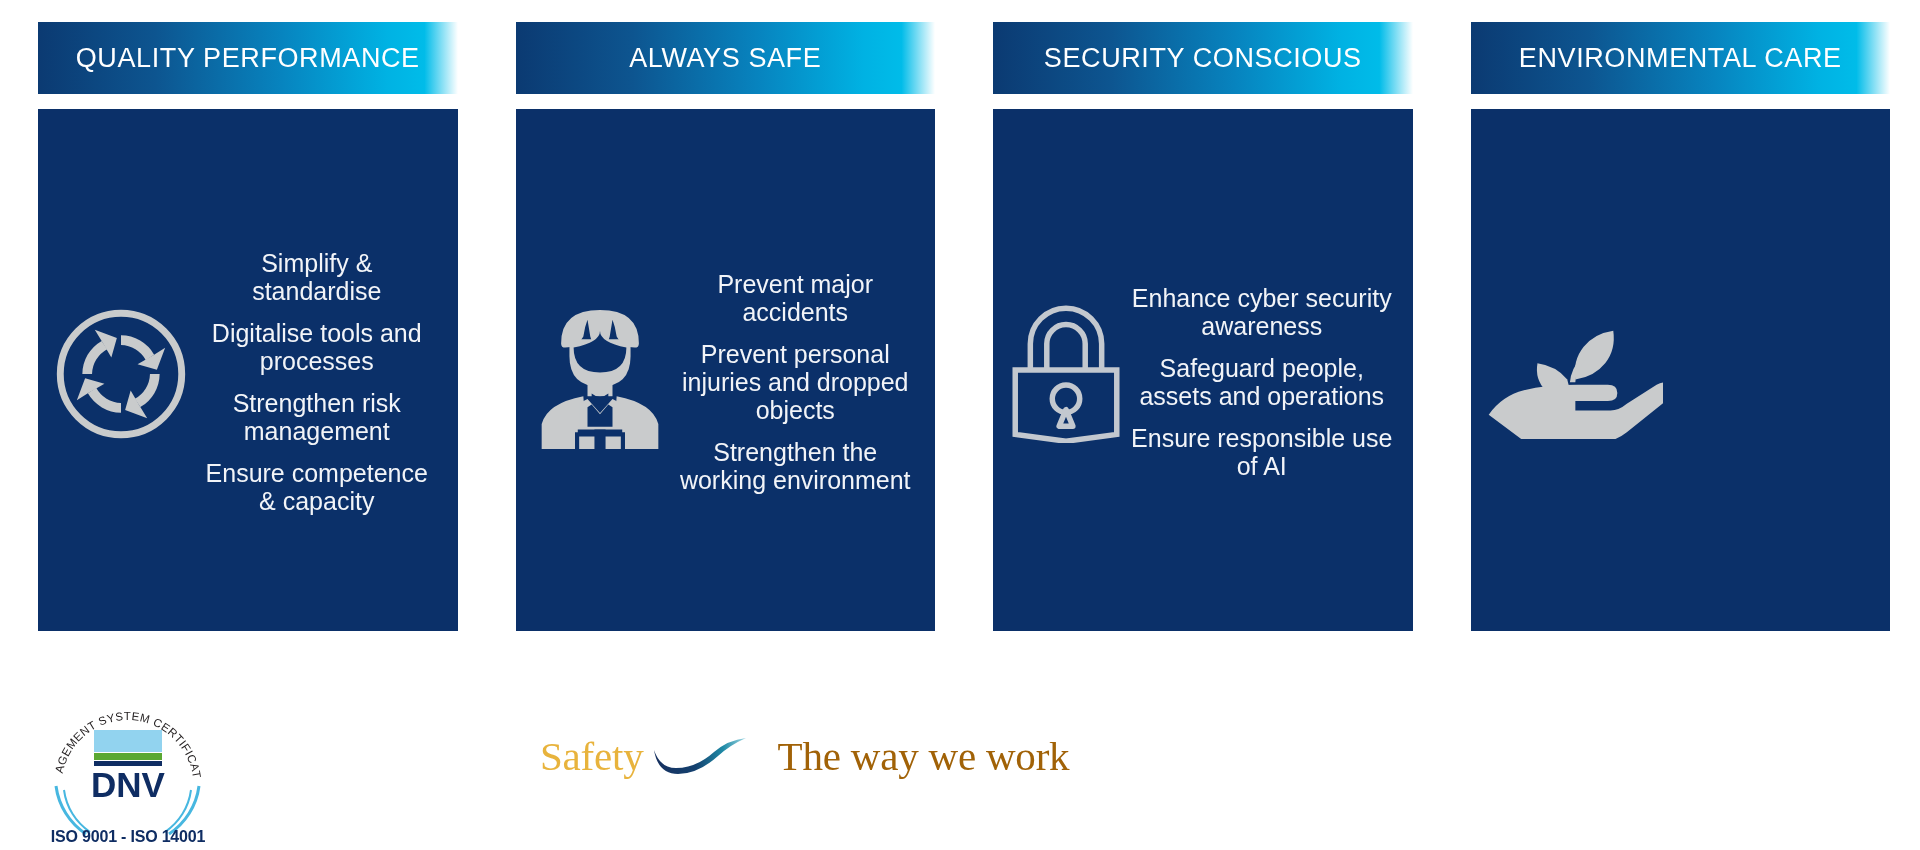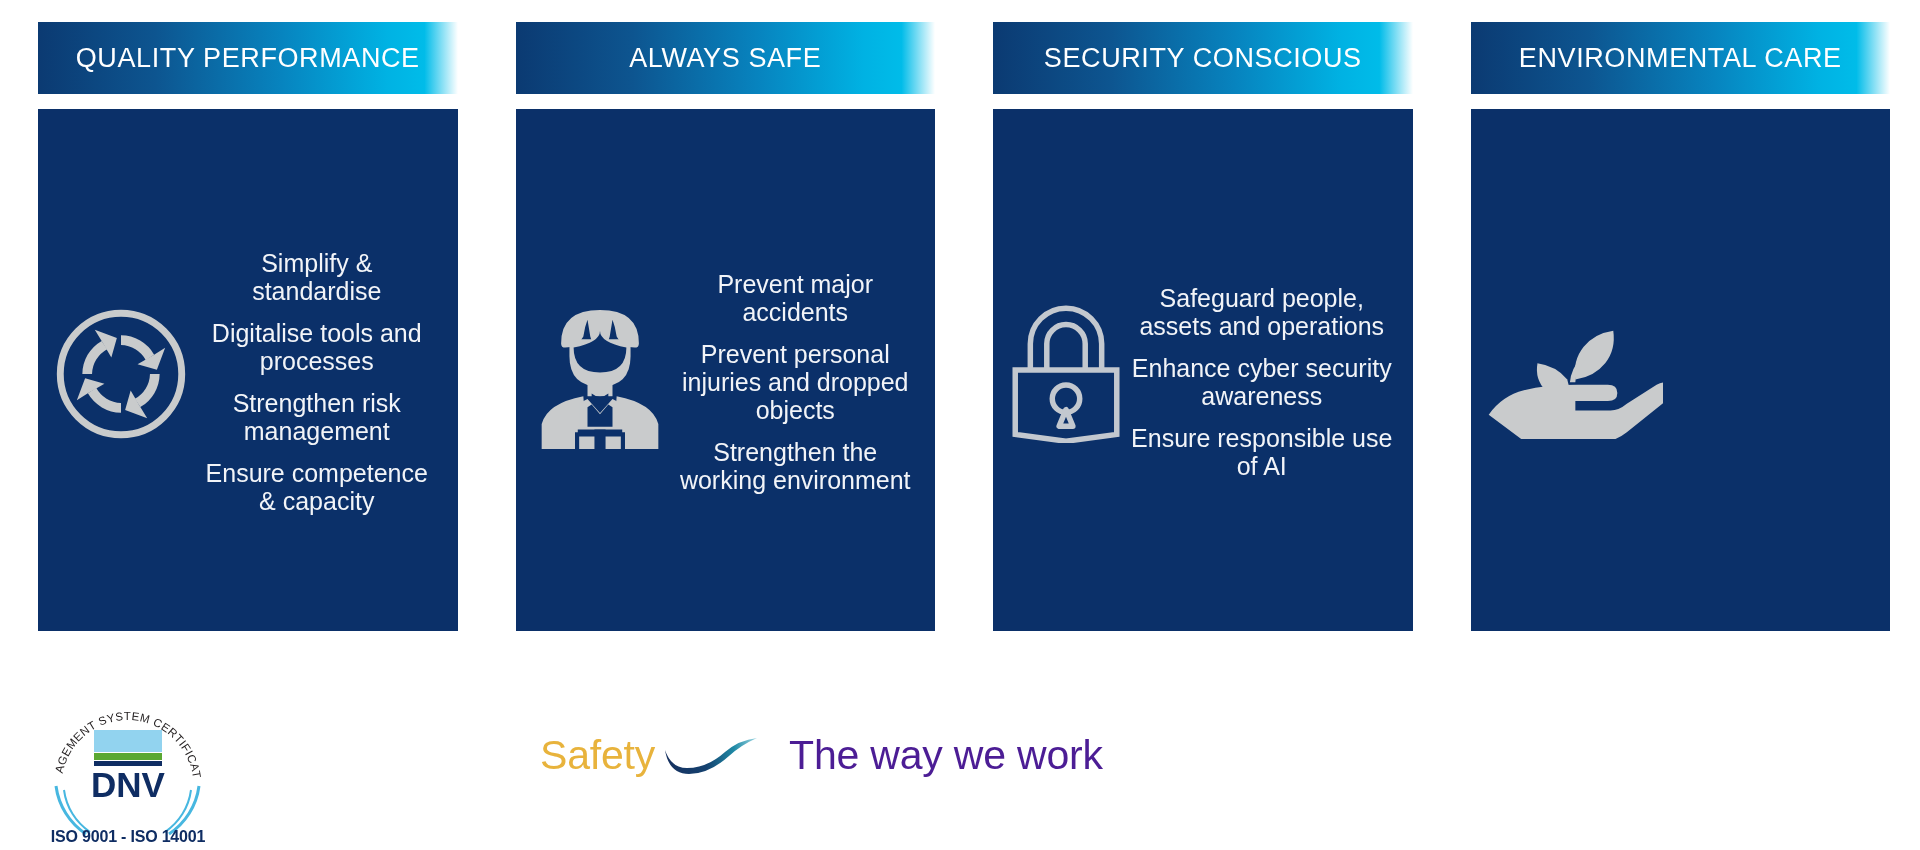--- a/index.html
+++ b/index.html
@@ -110,31 +110,32 @@
     height: 165px;
   }
 
   .tagline {
     position: absolute;
     left: 540px;
     top: 52px;
     display: flex;
     align-items: center;
     gap: 2px;
+    font-family: Liberation Serif, serif;
   }
 
   .tagline-text {
     font-size: 41px;
     font-weight: 400;
     letter-spacing: -0.2px;
     white-space: nowrap;
   }
   .tag-safety  { color: #e8b33c; }
   .tag-perf    { color: #0f2f63; }
-  .tag-way     { color: #4c1d95; margin-left: 22px; text-align: center; }
+  .tag-way     { color: #a16207; margin-left: 22px; text-align: center; }
 
   .swoosh { width: 96px; height: 44px; margin: 0 6px; }
 </style>
 </head>
 <body>
 
 <div class="slide">
 
   <div class="pillars">
 
@@ -209,22 +210,22 @@
             <g fill="none" stroke="#c3c8cf" stroke-width="4">
               <path d="M17 46 L17 28 A26 26 0 0 1 69 28 L69 46"></path>
               <path d="M29 46 L29 28 A14 14 0 0 1 57 28 L57 46"></path>
               <path d="M6 47 L80 47 L80 94 L43 99 L6 94 Z"></path>
               <circle cx="43" cy="68" r="10"></circle>
               <path d="M43 76 L38 88 L48 88 Z" stroke-linejoin="round"></path>
             </g>
           </svg>
         </div>
         <div class="pillar-points">
+          <div class="pillar-point">Enhance cyber security awareness</div>
           <div class="pillar-point">Safeguard people, assets and operations</div>
-          <div class="pillar-point">Enhance cyber security awareness</div>
           <div class="pillar-point">Ensure responsible use of AI</div>
         </div>
       </div>
     </div>
 
     <div class="pillar">
       <div class="pillar-header">
         <div class="pillar-header-title">ENVIRONMENTAL CARE</div>
       </div>
       <div class="pillar-body">

